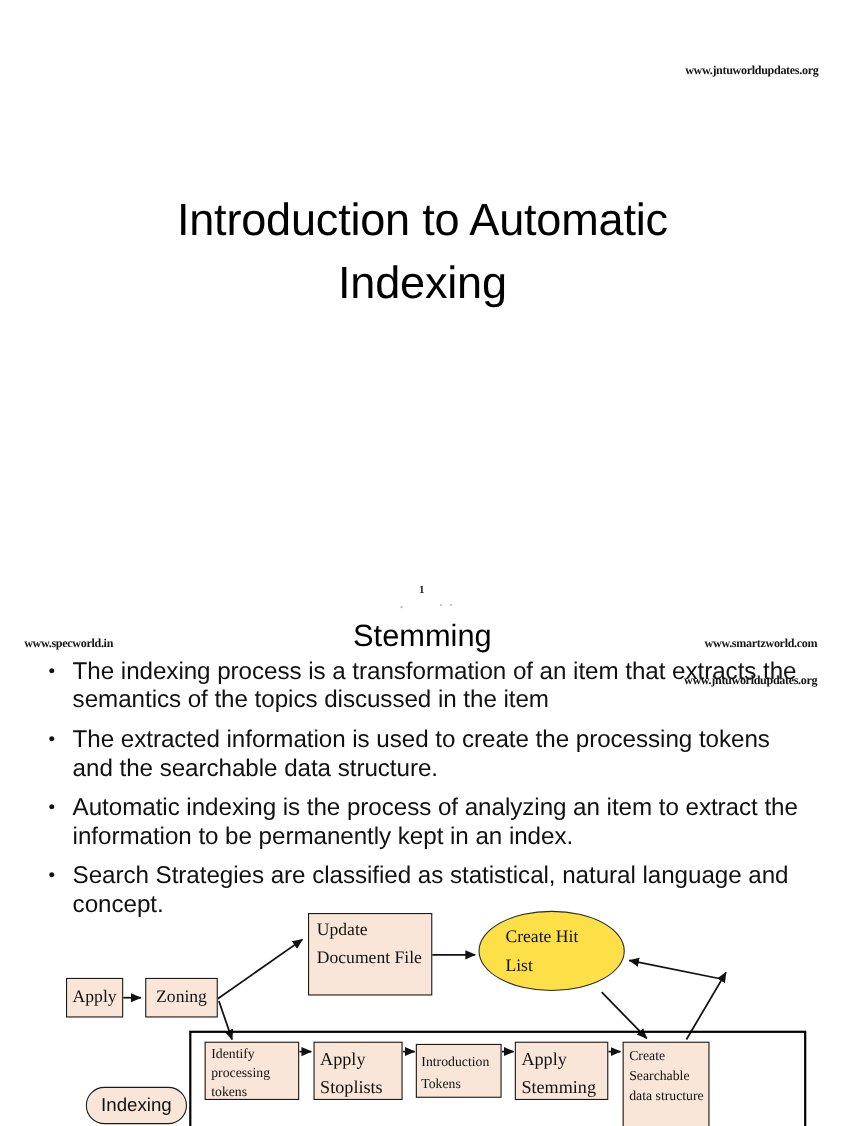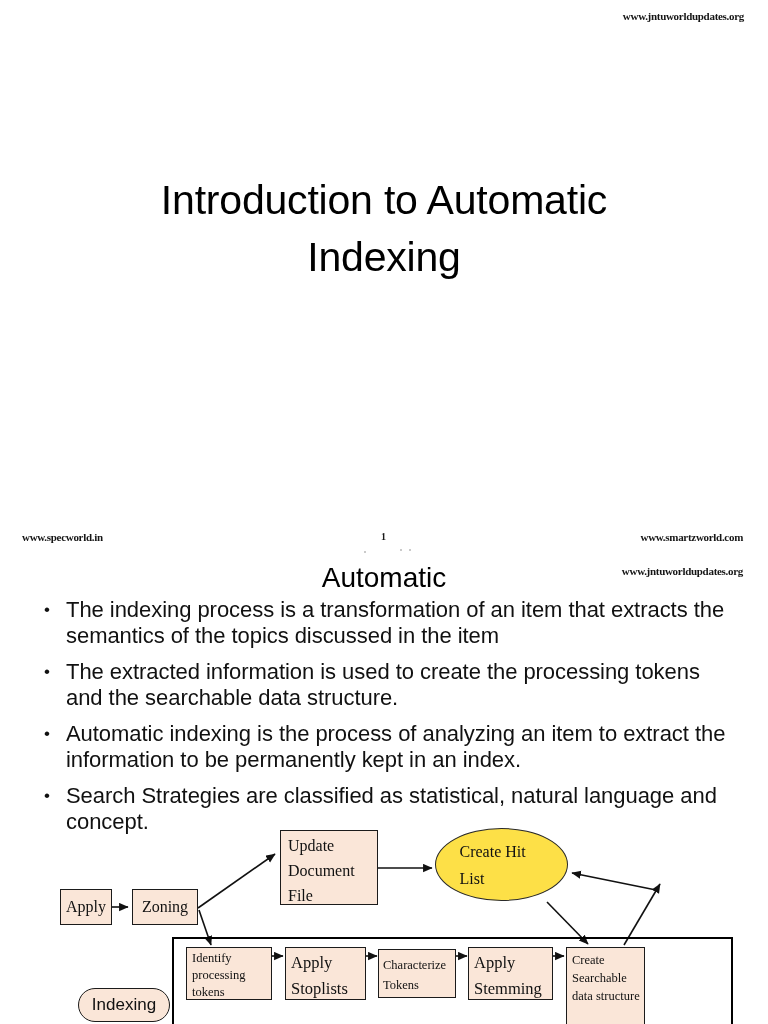--- a/index.html
+++ b/index.html
@@ -18,20 +18,21 @@
 
   
   .watermark {
     position: absolute;
     font-family: "Liberation Serif", serif;
     font-size: 11px;
     font-weight: 700;
     color: #151515;
     letter-spacing: -0.3px;
     white-space: nowrap;
+    margin-top: 48px;
   }
   #wm-top-right   { top: 10px;  right: 24px; }
   #wm-spec        { top: 531px; left: 22px; }
   #wm-smartz      { top: 531px; right: 25px; }
   #wm-jntu-2      { top: 565px; right: 25px; }
 
   
   #slide-one-title {
     position: absolute;
     top: 172px;
@@ -167,21 +168,21 @@
 <div class="watermark" id="wm-spec">www.specworld.in</div>
 <div id="page-number">1</div>
 <div class="watermark" id="wm-smartz">www.smartzworld.com</div>
 
 <div class="scan-speck" id="speck-a"></div>
 <div class="scan-speck" id="speck-b"></div>
 <div class="scan-speck" id="speck-c"></div>
 
 <div class="watermark" id="wm-jntu-2">www.jntuworldupdates.org</div>
 
-<div id="overview-title">Automatic</div>
+<div id="overview-title">Stemming</div>
 
 <div id="bullet-list">
   <div class="bullet-row">
     <div class="bullet-dot">•</div>
     <div class="bullet-text">The indexing process is a transformation of an item that extracts the semantics of the topics discussed in the item</div>
   </div>
   <div class="bullet-row">
     <div class="bullet-dot">•</div>
     <div class="bullet-text">The extracted information is used to create the processing tokens and the searchable data structure.</div>
   </div>
@@ -227,21 +228,21 @@
   <div id="group-box" style="left:172px; top:119px; width:561px; height:110px;"></div>
 
   <div class="node center" style="left:60px; top:71px; width:52px; height:36px; font-size:16px;">
     <span>Apply</span>
   </div>
 
   <div class="node center" style="left:132px; top:71px; width:66px; height:36px; font-size:16px;text-align:center;">
     <span>Zoning</span>
   </div>
 
-  <div class="node lead" style="left:280px; top:12px; width:98px; height:75px; font-size:16px; line-height:25px; padding-left:7px;">
+  <div class="node lead" style="left:280px; top:12px; width:113px; height:75px; font-size:16px; line-height:25px; padding-left:7px;">
     <span>Update Document File</span>
   </div>
 
   <div class="node-ellipse" style="left:435px; top:10px; width:133px; height:73px; font-size:16px;">
     <span style="display:block; width:84px; line-height:27px;">Create Hit List</span>
   </div>
 
 
   <div class="node" id="node-indexing" style="left:78px; top:170px; width:92px; height:34px;border-radius:17px;">
     <span>Indexing</span>
@@ -249,21 +250,21 @@
 
   <div class="node lead" style="left:186px; top:129px; width:86px; height:53px; font-size:12.5px; line-height:17px; padding-left:5px;">
     <span>Identify processing tokens</span>
   </div>
 
   <div class="node lead" style="left:285px; top:129px; width:81px; height:53px; font-size:16.5px; line-height:26px; padding-left:5px;">
     <span>Apply Stoplists</span>
   </div>
 
   <div class="node lead" style="left:378px; top:131px; width:78px; height:49px; font-size:12.5px; line-height:20px; padding-left:4px; padding-top:5px;">
-    <span>Characterize Tokens</span>
+    <span>Introduction Tokens</span>
   </div>
 
   <div class="node lead" style="left:468px; top:129px; width:85px; height:53px; font-size:16.5px; line-height:26px; padding-left:5px;">
     <span>Apply Stemming</span>
   </div>
 
   <div class="node lead" style="left:566px; top:129px; width:79px; height:78px; font-size:12.5px; line-height:18px; padding-left:5px; padding-top:3px;justify-content:flex-end;">
     <span>Create Searchable data structure</span>
   </div>
 

